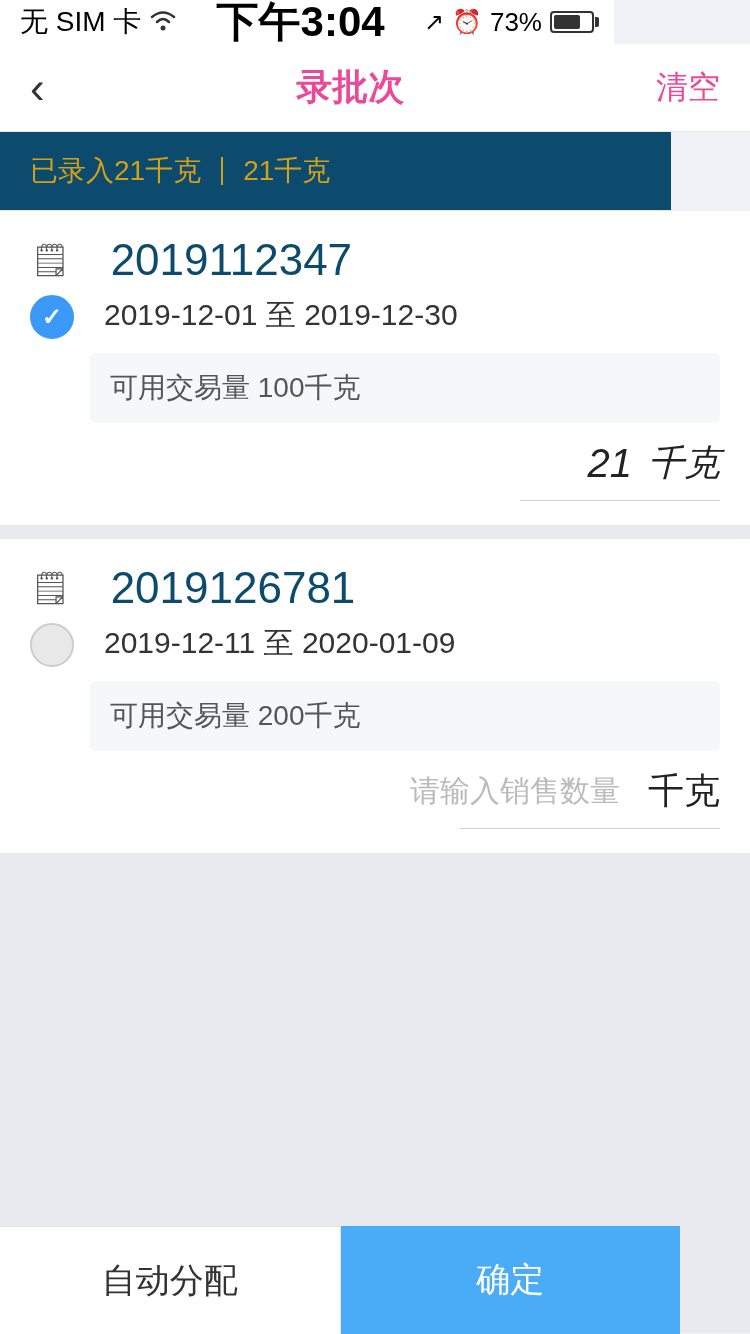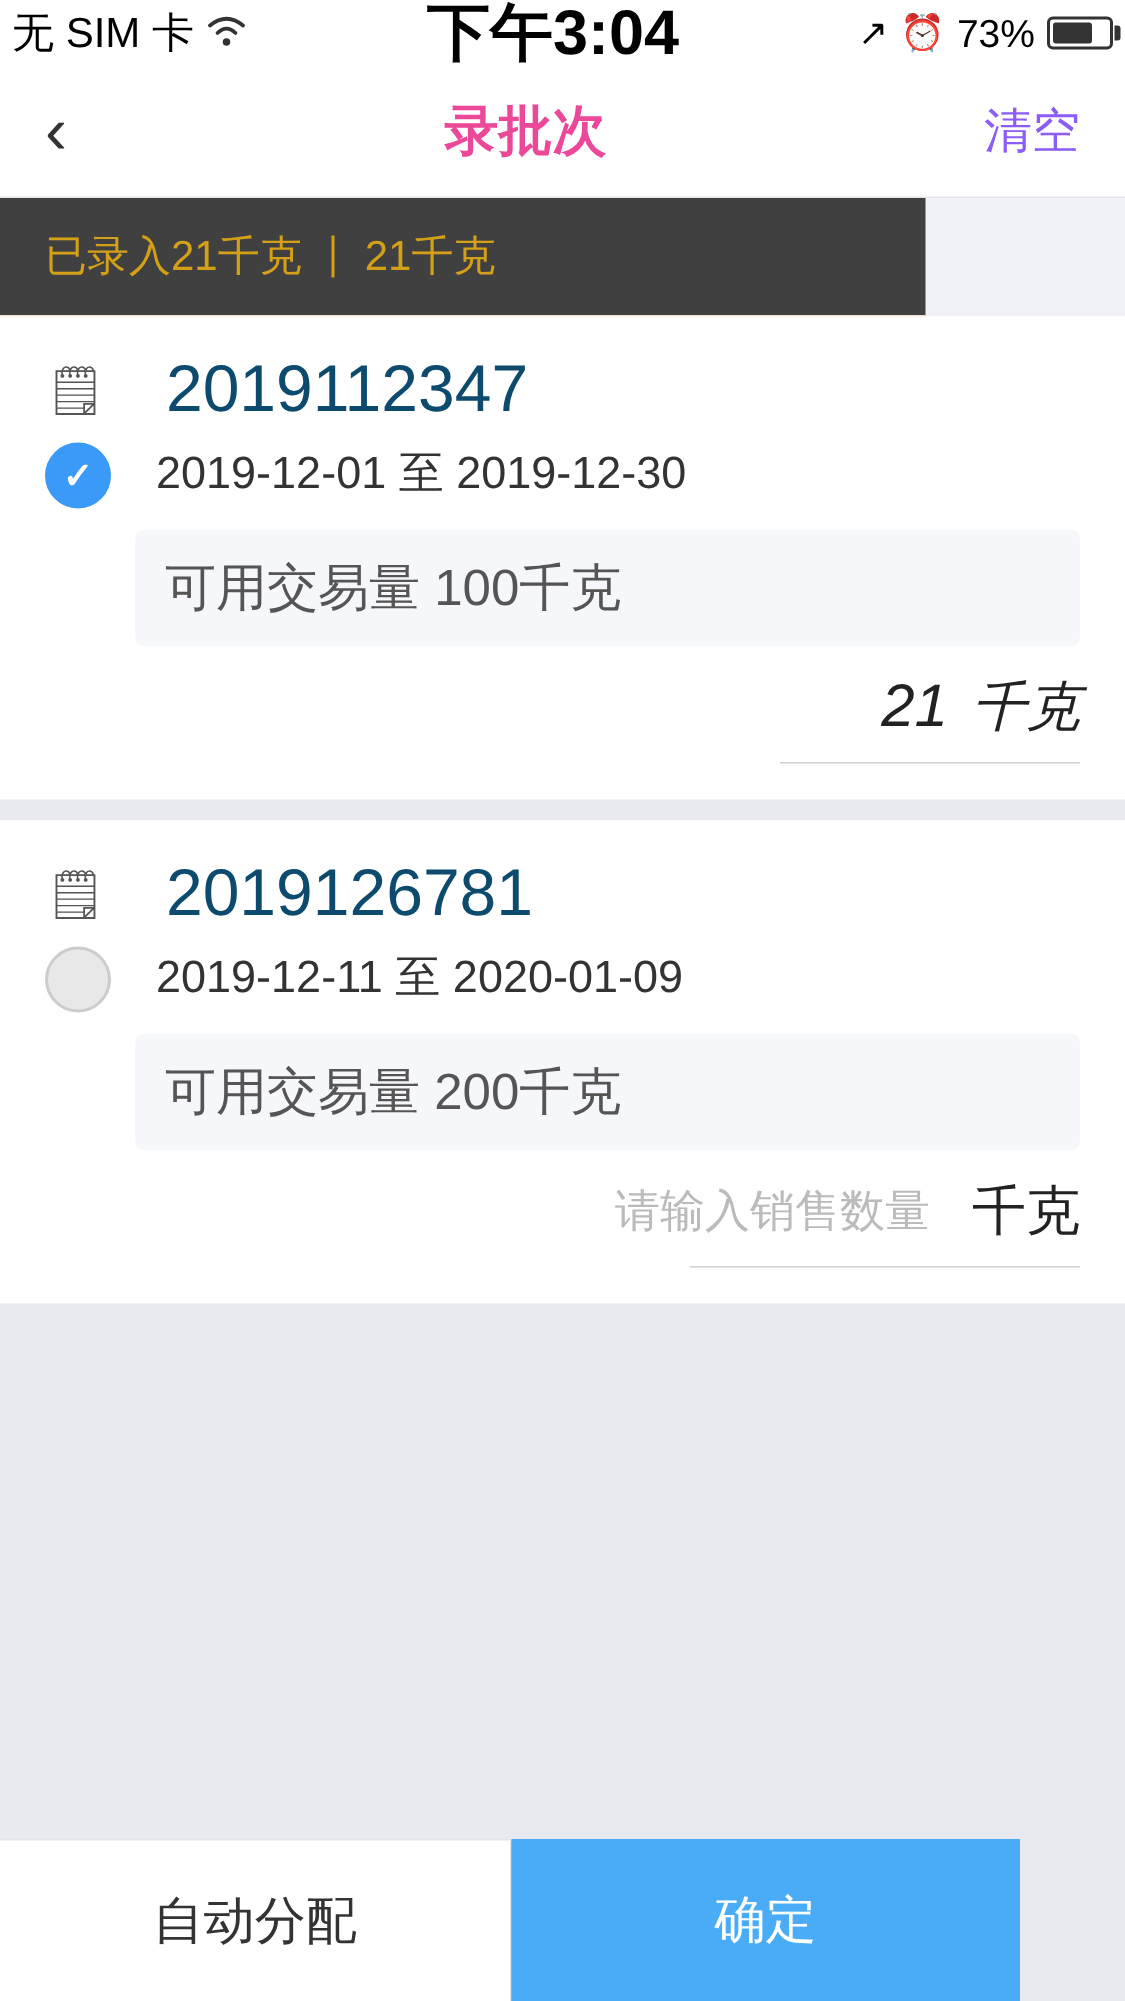--- a/index.html
+++ b/index.html
@@ -9,27 +9,27 @@
       width: 750px;
       min-height: 1334px;
       font-family: -apple-system, "PingFang SC", "Helvetica Neue", sans-serif;
       background: #f0f2f7;
       position: relative;
       overflow: hidden;
     }
 
     
     .status-bar {
-      width: 750px;
+      width: 614px;
       height: 44px;
       background: #fff;
       display: flex;
       align-items: center;
       justify-content: space-between;
-      padding: 0 8px;
+      padding: 0 20px;
       font-size: 28px;
       font-weight: 500;
     }
     .status-left {
       display: flex;
       align-items: center;
       gap: 8px;
       font-size: 28px;
     }
     .status-center {
@@ -86,28 +86,28 @@
       color: #333;
       cursor: pointer;
     }
     .nav-title {
       font-size: 36px;
       font-weight: 600;
       color: #ec4899;
     }
     .nav-clear {
       font-size: 32px;
-      color: #8b5cf6;
+      color: #ec4899;
       cursor: pointer;
     }
 
     
     .summary-bar {
-      width: 617px;
-      background: #404040;
+      width: 671px;
+      background: #0c4a6e;
       padding: 20px 30px;
       display: flex;
       align-items: center;
       gap: 20px;
       border-bottom: 1px solid #f0e8cc;
     }
     .summary-label {
       font-size: 28px;
       color: #d4a017;
     }
@@ -183,21 +183,21 @@
 
     .batch-date {
       font-size: 30px;
       color: #333;
     }
 
     .batch-available {
       background: #f5f7fa;
       border-radius: 6px;
       padding: 16px 20px;
-      font-size: 34px;
+      font-size: 28px;
       color: #555;
       margin-left: 60px;
       margin-bottom: 16px;
     }
 
     .batch-quantity-row {
       display: flex;
       align-items: center;
       justify-content: flex-end;
       gap: 16px;

